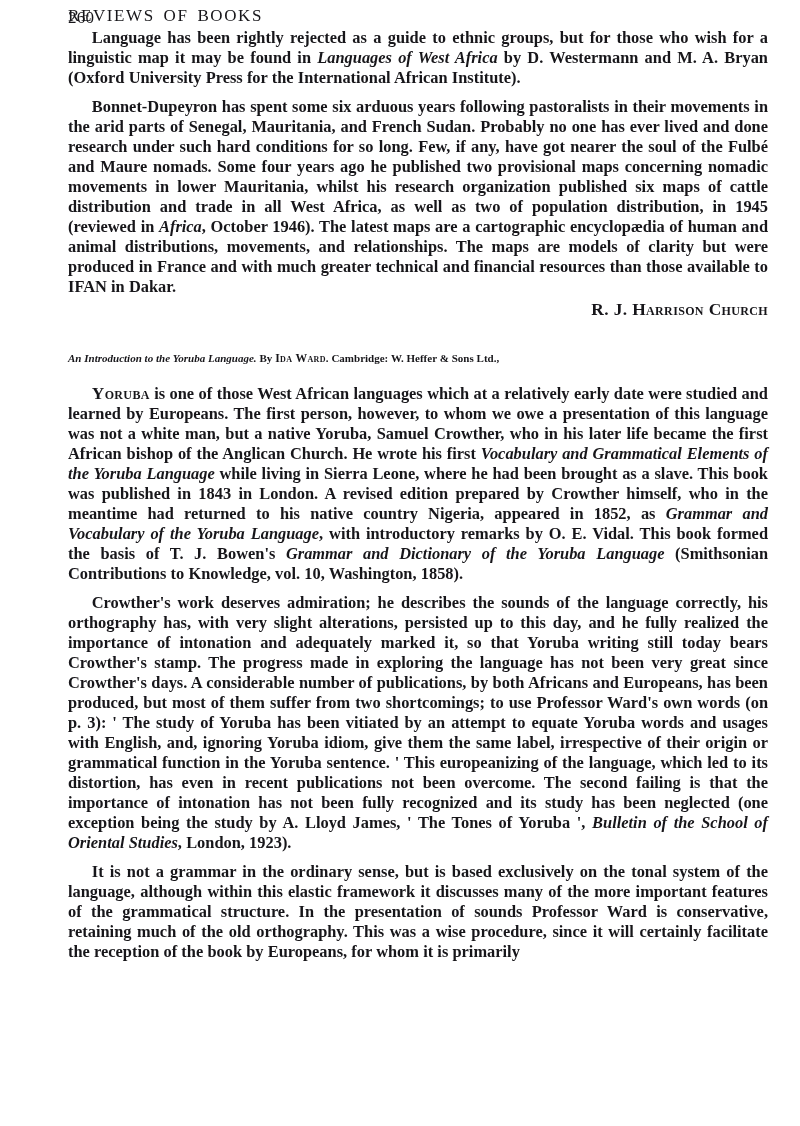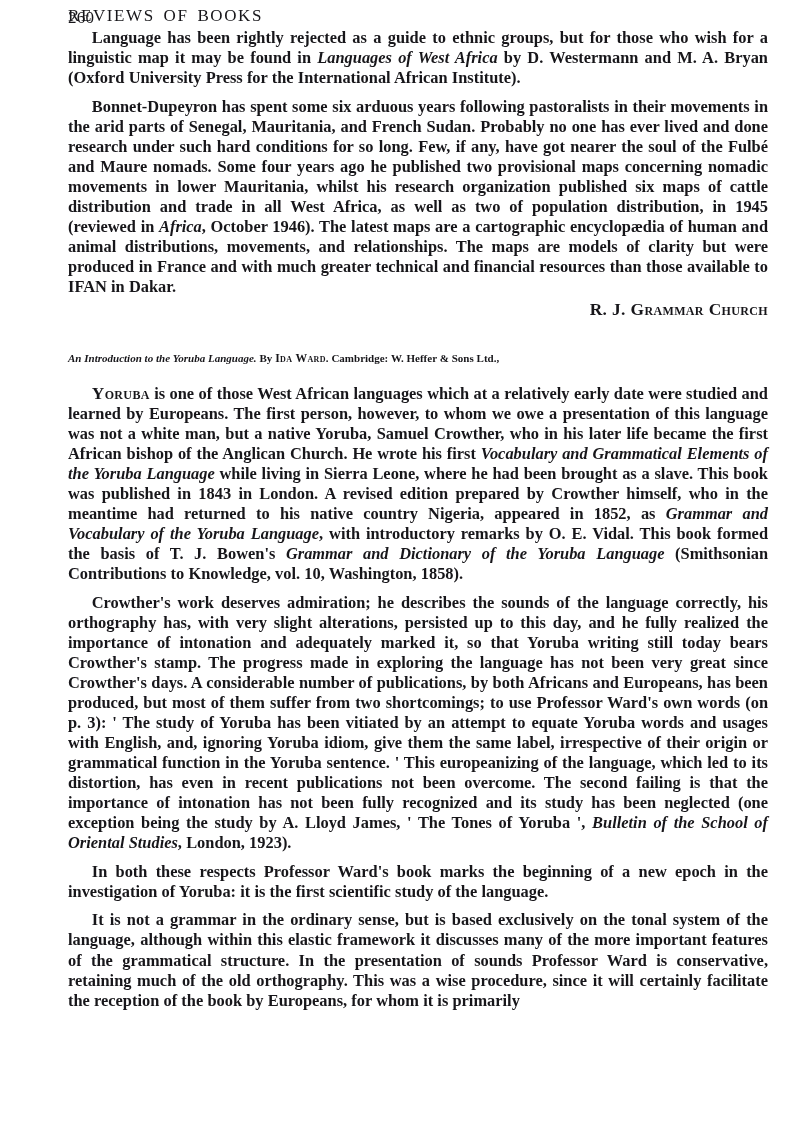--- a/index.html
+++ b/index.html
@@ -102,28 +102,27 @@
     <span class="folio">260</span>
     <span class="head-title">REVIEWS OF BOOKS</span>
   </div>
 
   <div class="body-col">
 
     <p>Language has been rightly rejected as a guide to ethnic groups, but for those who wish for a linguistic map it may be found in <i>Languages of West Africa</i> by D. Westermann and M. A. Bryan (Oxford University Press for the International African Institute).</p>
     <p class="gap-small">Bonnet-Dupeyron has spent some six arduous years following pastoralists in their movements in the arid parts of Senegal, Mauritania, and French Sudan.  Probably no one has ever lived and done research under such hard conditions for so long.  Few, if any, have got nearer the soul of the Fulbé and Maure nomads.  Some four years ago he published two provisional maps concerning nomadic movements in lower Mauritania, whilst his research organization published six maps of cattle distribution and trade in all West Africa, as well as two of population distribution, in 1945 (reviewed in <i>Africa</i>, October 1946).  The latest maps are a cartographic encyclopædia of human and animal distributions, movements, and relationships.  The maps are models of clarity but were produced in France and with much greater technical and financial resources than those available to IFAN in Dakar.</p>
 
     <p class="byline">
-      <span class="sc">R. J. Grammar Church</span>
+      <span class="sc">R. J. Harrison Church</span>
     </p>
 
     <p class="bookhead">
       <i>An Introduction to the Yoruba Language.</i>
       <span>By</span>
       <span class="sc">Ida Ward</span><span>. Cambridge: W. Heffer &amp; Sons Ltd.,</span>
     </p>
 
     <p class="afterhead"><span class="sc">Yoruba</span> is one of those West African languages which at a relatively early date were studied and learned by Europeans.  The first person, however, to whom we owe a presentation of this language was not a white man, but a native Yoruba, Samuel Crowther, who in his later life became the first African bishop of the Anglican Church.  He wrote his first <i>Vocabulary and Grammatical Elements of the Yoruba Language</i> while living in Sierra Leone, where he had been brought as a slave.  This book was published in 1843 in London. A revised edition prepared by Crowther himself, who in the meantime had returned to his native country Nigeria, appeared in 1852, as <i>Grammar and Vocabulary of the Yoruba Language</i>, with introductory remarks by O. E. Vidal.  This book formed the basis of T. J. Bowen's <i>Grammar and Dictionary of the Yoruba Language</i> (Smithsonian Contributions to Knowledge, vol. 10, Washington, 1858).</p>
     <p class="gap-small">Crowther's work deserves admiration; he describes the sounds of the language correctly, his orthography has, with very slight alterations, persisted up to this day, and he fully realized the importance of intonation and adequately marked it, so that Yoruba writing still today bears Crowther's stamp.  The progress made in exploring the language has not been very great since Crowther's days. A considerable number of publications, by both Africans and Europeans, has been produced, but most of them suffer from two shortcomings; to use Professor Ward's own words (on p. 3): ' The study of Yoruba has been vitiated by an attempt to equate Yoruba words and usages with English, and, ignoring Yoruba idiom, give them the same label, irrespective of their origin or grammatical function in the Yoruba sentence. '  This europeanizing of the language, which led to its distortion, has even in recent publications not been overcome.  The second failing is that the importance of intonation has not been fully recognized and its study has been neglected (one exception being the study by A. Lloyd James, ' The Tones of Yoruba ', <i>Bulletin of the School of Oriental Studies</i>, London, 1923).</p>
-    <p class="gap-small">In both these respects Professor Ward's book marks the beginning of a new epoch in the investigation of Yoruba: it is the first scientific study of the language.</p>
     <p class="gap-small">It is not a grammar in the ordinary sense, but is based exclusively on the tonal system of the language, although within this elastic framework it discusses many of the more important features of the grammatical structure.  In the presentation of sounds Professor Ward is conservative, retaining much of the old orthography.  This was a wise procedure, since it will certainly facilitate the reception of the book by Europeans, for whom it is primarily</p>
 
   </div>
 </div>
 
 </body></html>

